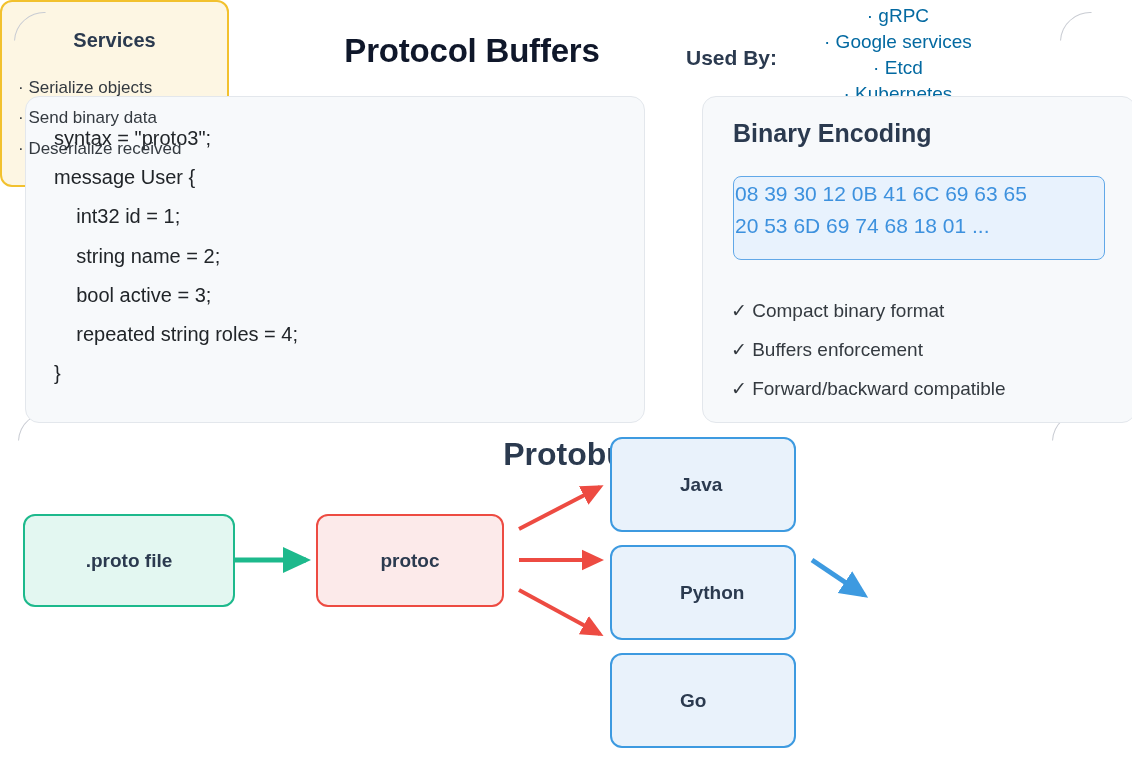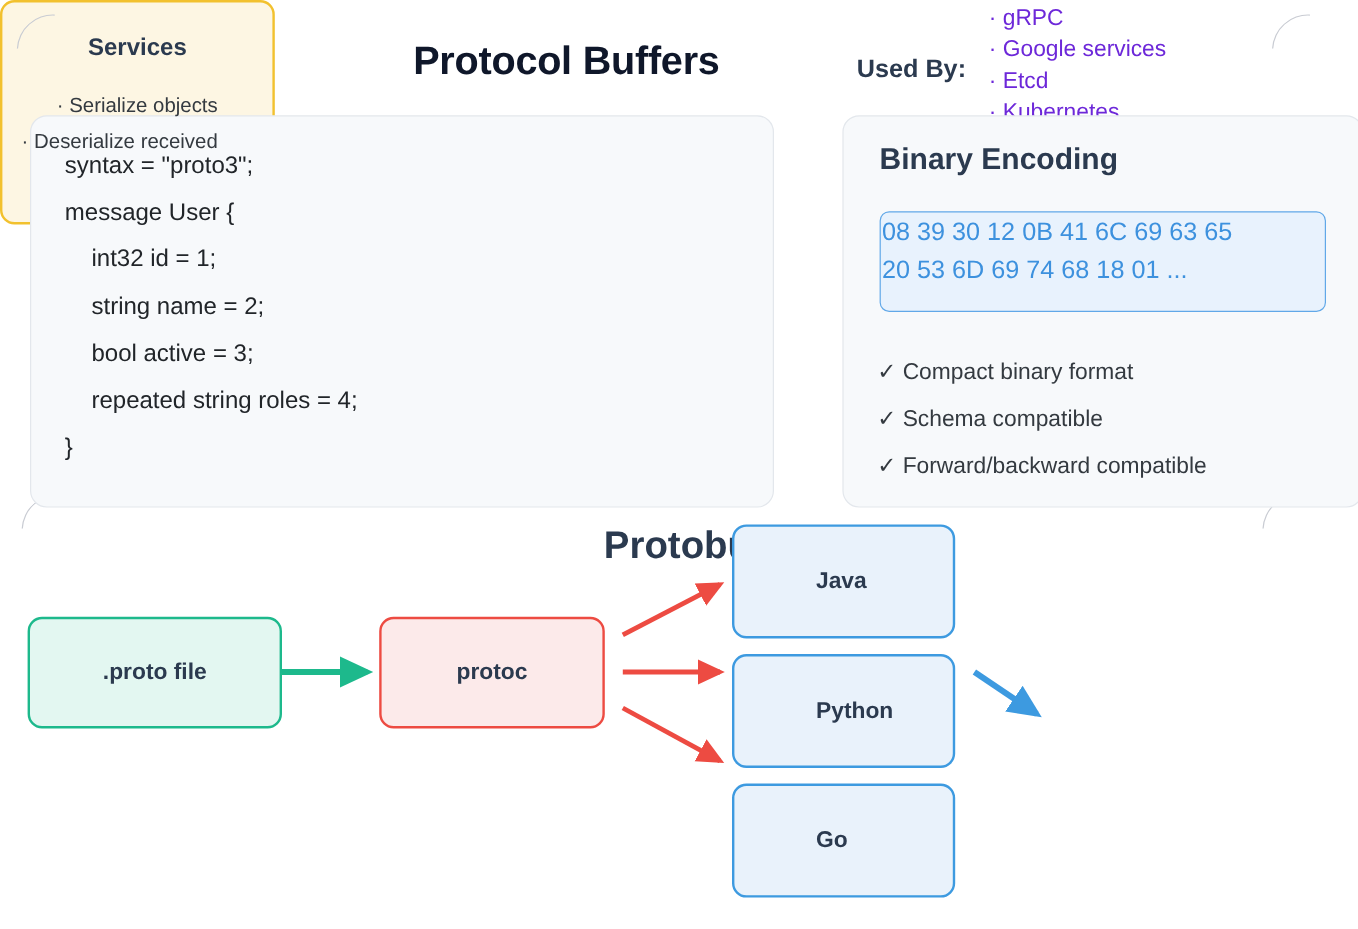--- a/index.html
+++ b/index.html
@@ -44,33 +44,34 @@
     width: 944px;
     text-align: center;
     font-size: 33px;
     font-weight: bold;
     color: #0f172a;
     letter-spacing: -0.2px;
   }
 
   .usedby-label {
     position: absolute;
-    left: 714px;
+    left: 686px;
     top: 46px;
     font-size: 21px;
     font-weight: bold;
     color: #2b3a4f;
   }
   .usedby-list {
     position: absolute;
     left: 824px;
     top: 3px;
     font-size: 19px;
-    color: #6d28d9;
+    color: #0369a1;
     line-height: 1.37;
+    text-align: center;
   }
   .usedby-list div { white-space: nowrap; }
 
   
   .card {
     position: absolute;
     background: #f7f9fb;
     border: 1px solid #e3e7ec;
     border-radius: 14px;
   }
@@ -187,21 +188,21 @@
     font-weight: bold;
     color: #2b3a4f;
   }
   .services-list {
     position: absolute;
     left: 18px; top: 73px;
     font-size: 17px;
     color: #343a40;
     line-height: 1.78;
   }
-  .services-list div { white-space: nowrap; text-align: right; }
+  .services-list div { white-space: nowrap; }
 
   svg.arrows {
     position: absolute;
     left: 0; top: 0;
     width: 1132px; height: 774px;
     pointer-events: none;
   }
 </style>
 </head>
 <body>
@@ -233,21 +234,21 @@
 }</div>
   </div>
 
   <div class="card card-right">
     <div class="card-right-title">Binary Encoding</div>
     <div class="hex-box"></div>
     <div class="hex-text">08 39 30 12 0B 41 6C 69 63 65
 20 53 6D 69 74 68 18 01 ...</div>
     <div class="check-list">
       <div>✓ Compact binary format</div>
-      <div>✓ Schema compatible</div>
+      <div>✓ Buffers enforcement</div>
       <div>✓ Forward/backward compatible</div>
     </div>
   </div>
 
   <div class="flow-title">Protobuf Workflow</div>
 
   <svg class="arrows" viewBox="0 0 1132 774">
     <defs>
       <marker id="ah-green" markerWidth="6" markerHeight="6" refX="4.6" refY="3" orient="auto">
         <path d="M0,0.4 L5.6,3 L0,5.6 z" fill="#1db98c"></path>
@@ -275,17 +276,18 @@
   <div class="node node-protoc center">protoc</div>
 
   <div class="node node-lang node-java leftpad">Java</div>
   <div class="node node-lang node-python leftpad">Python</div>
   <div class="node node-lang node-go leftpad">Go</div>
 
   <div class="node-services">
     <div class="services-title">Services</div>
     <div class="services-list">
       <div>· Serialize objects</div>
+      <div>· Send binary data</div>
       <div>· Deserialize received</div>
     </div>
   </div>
 
 </div>
 
 </body></html>

